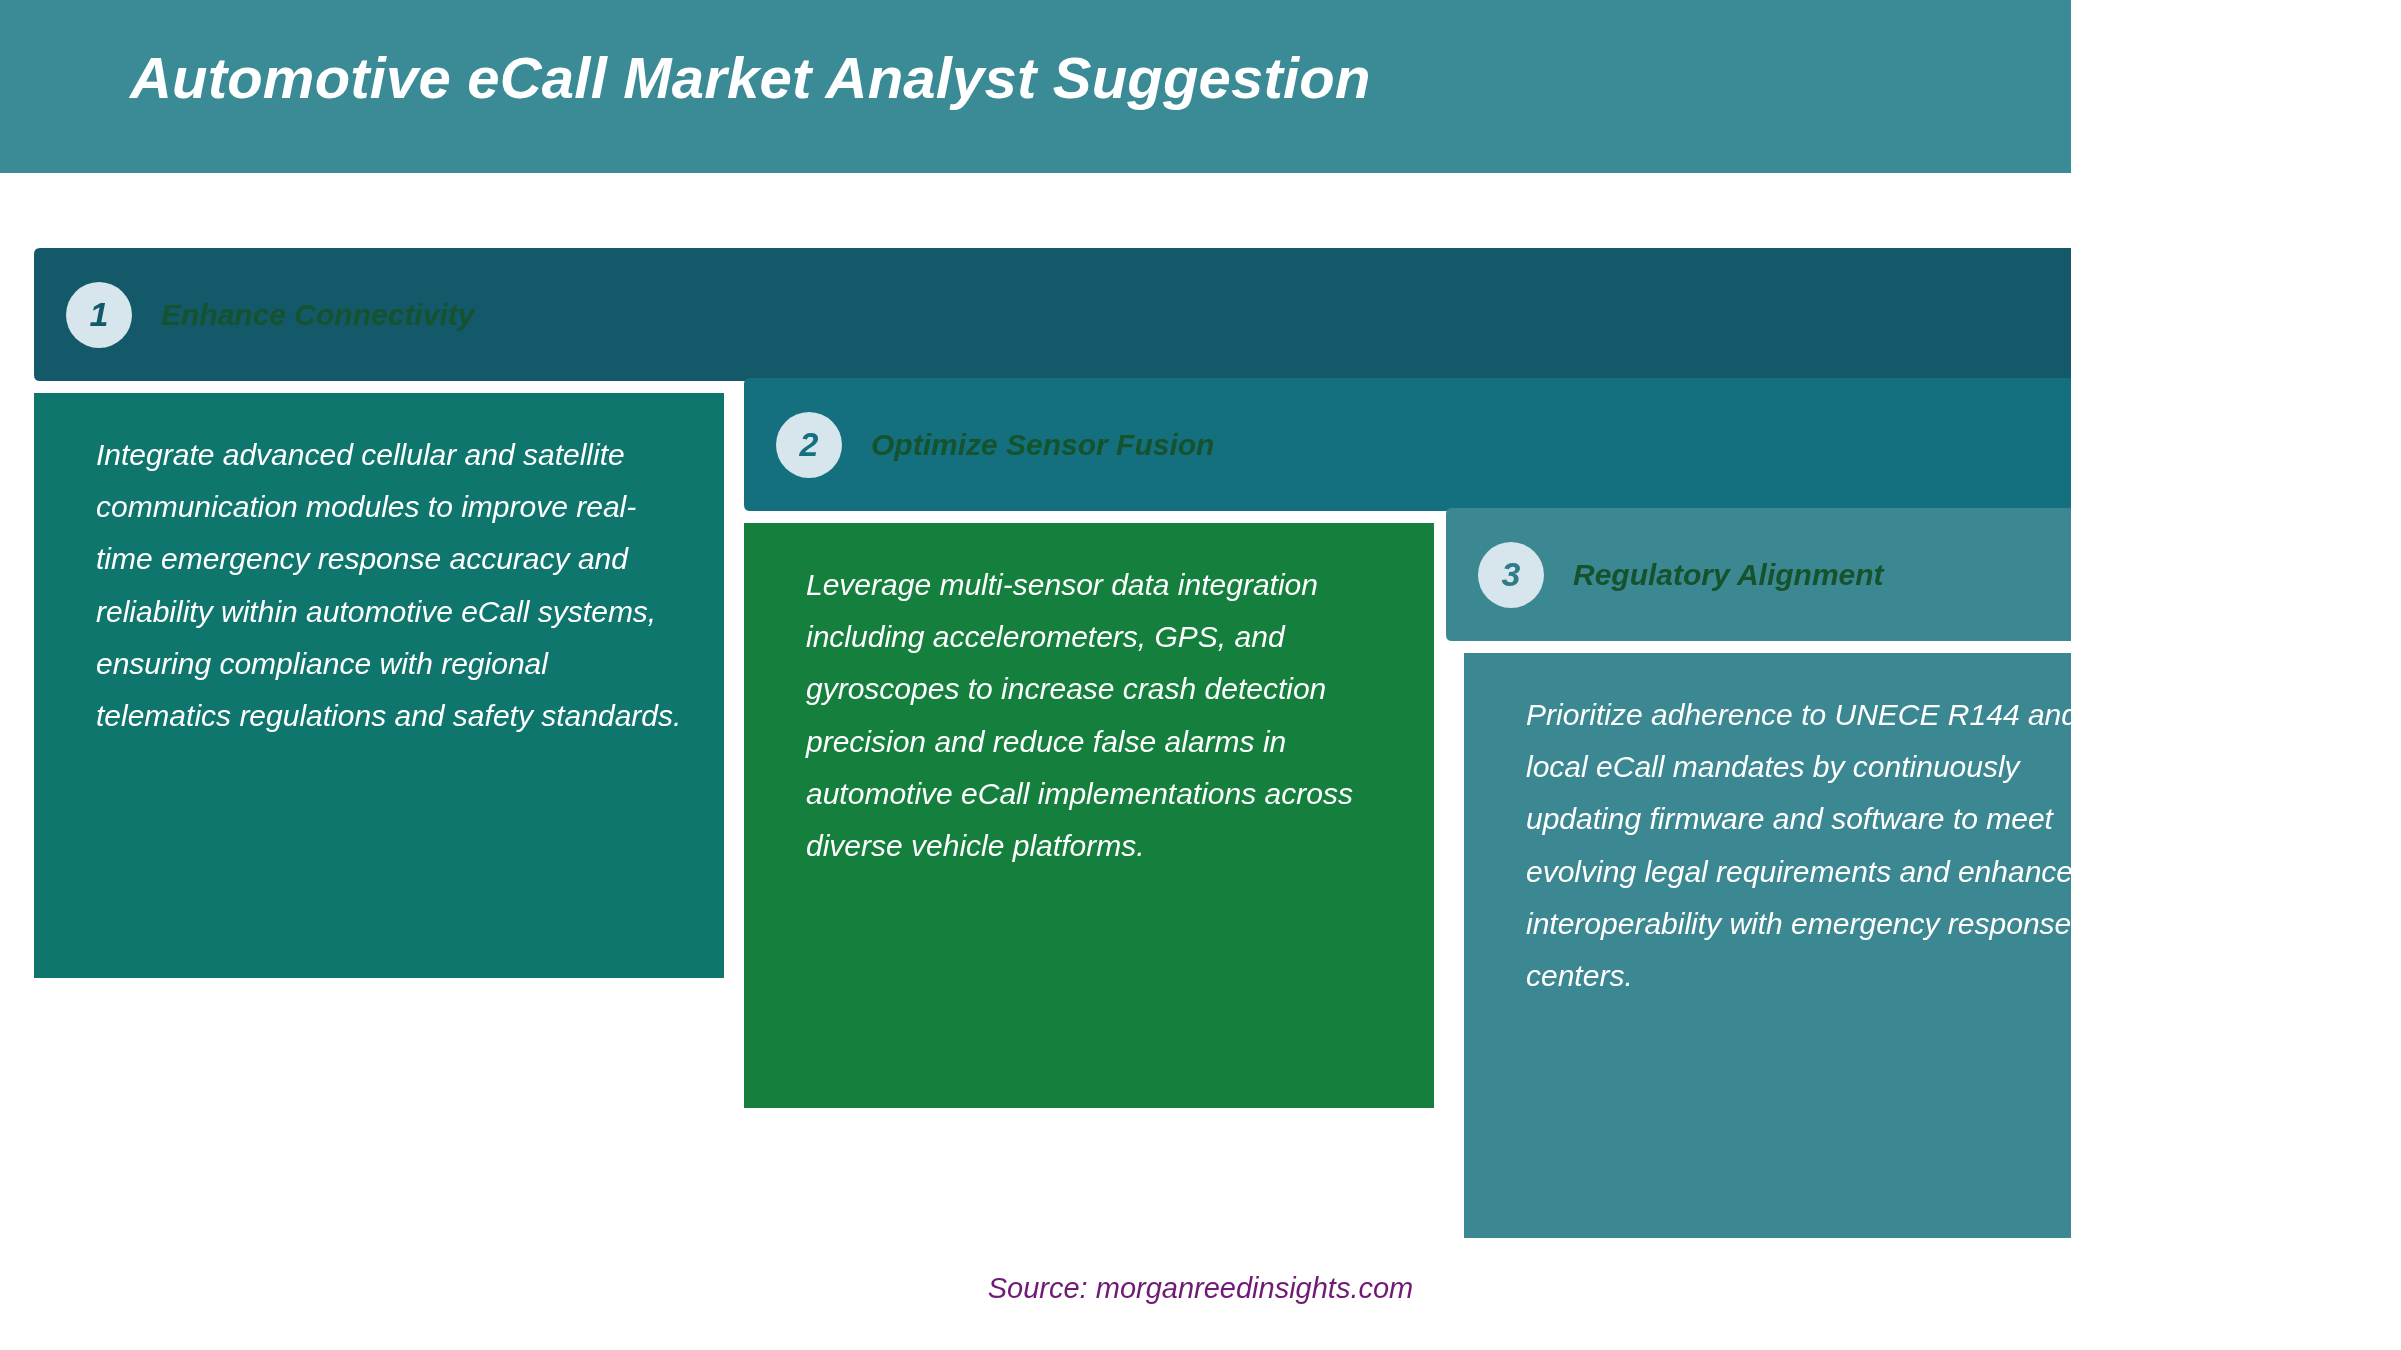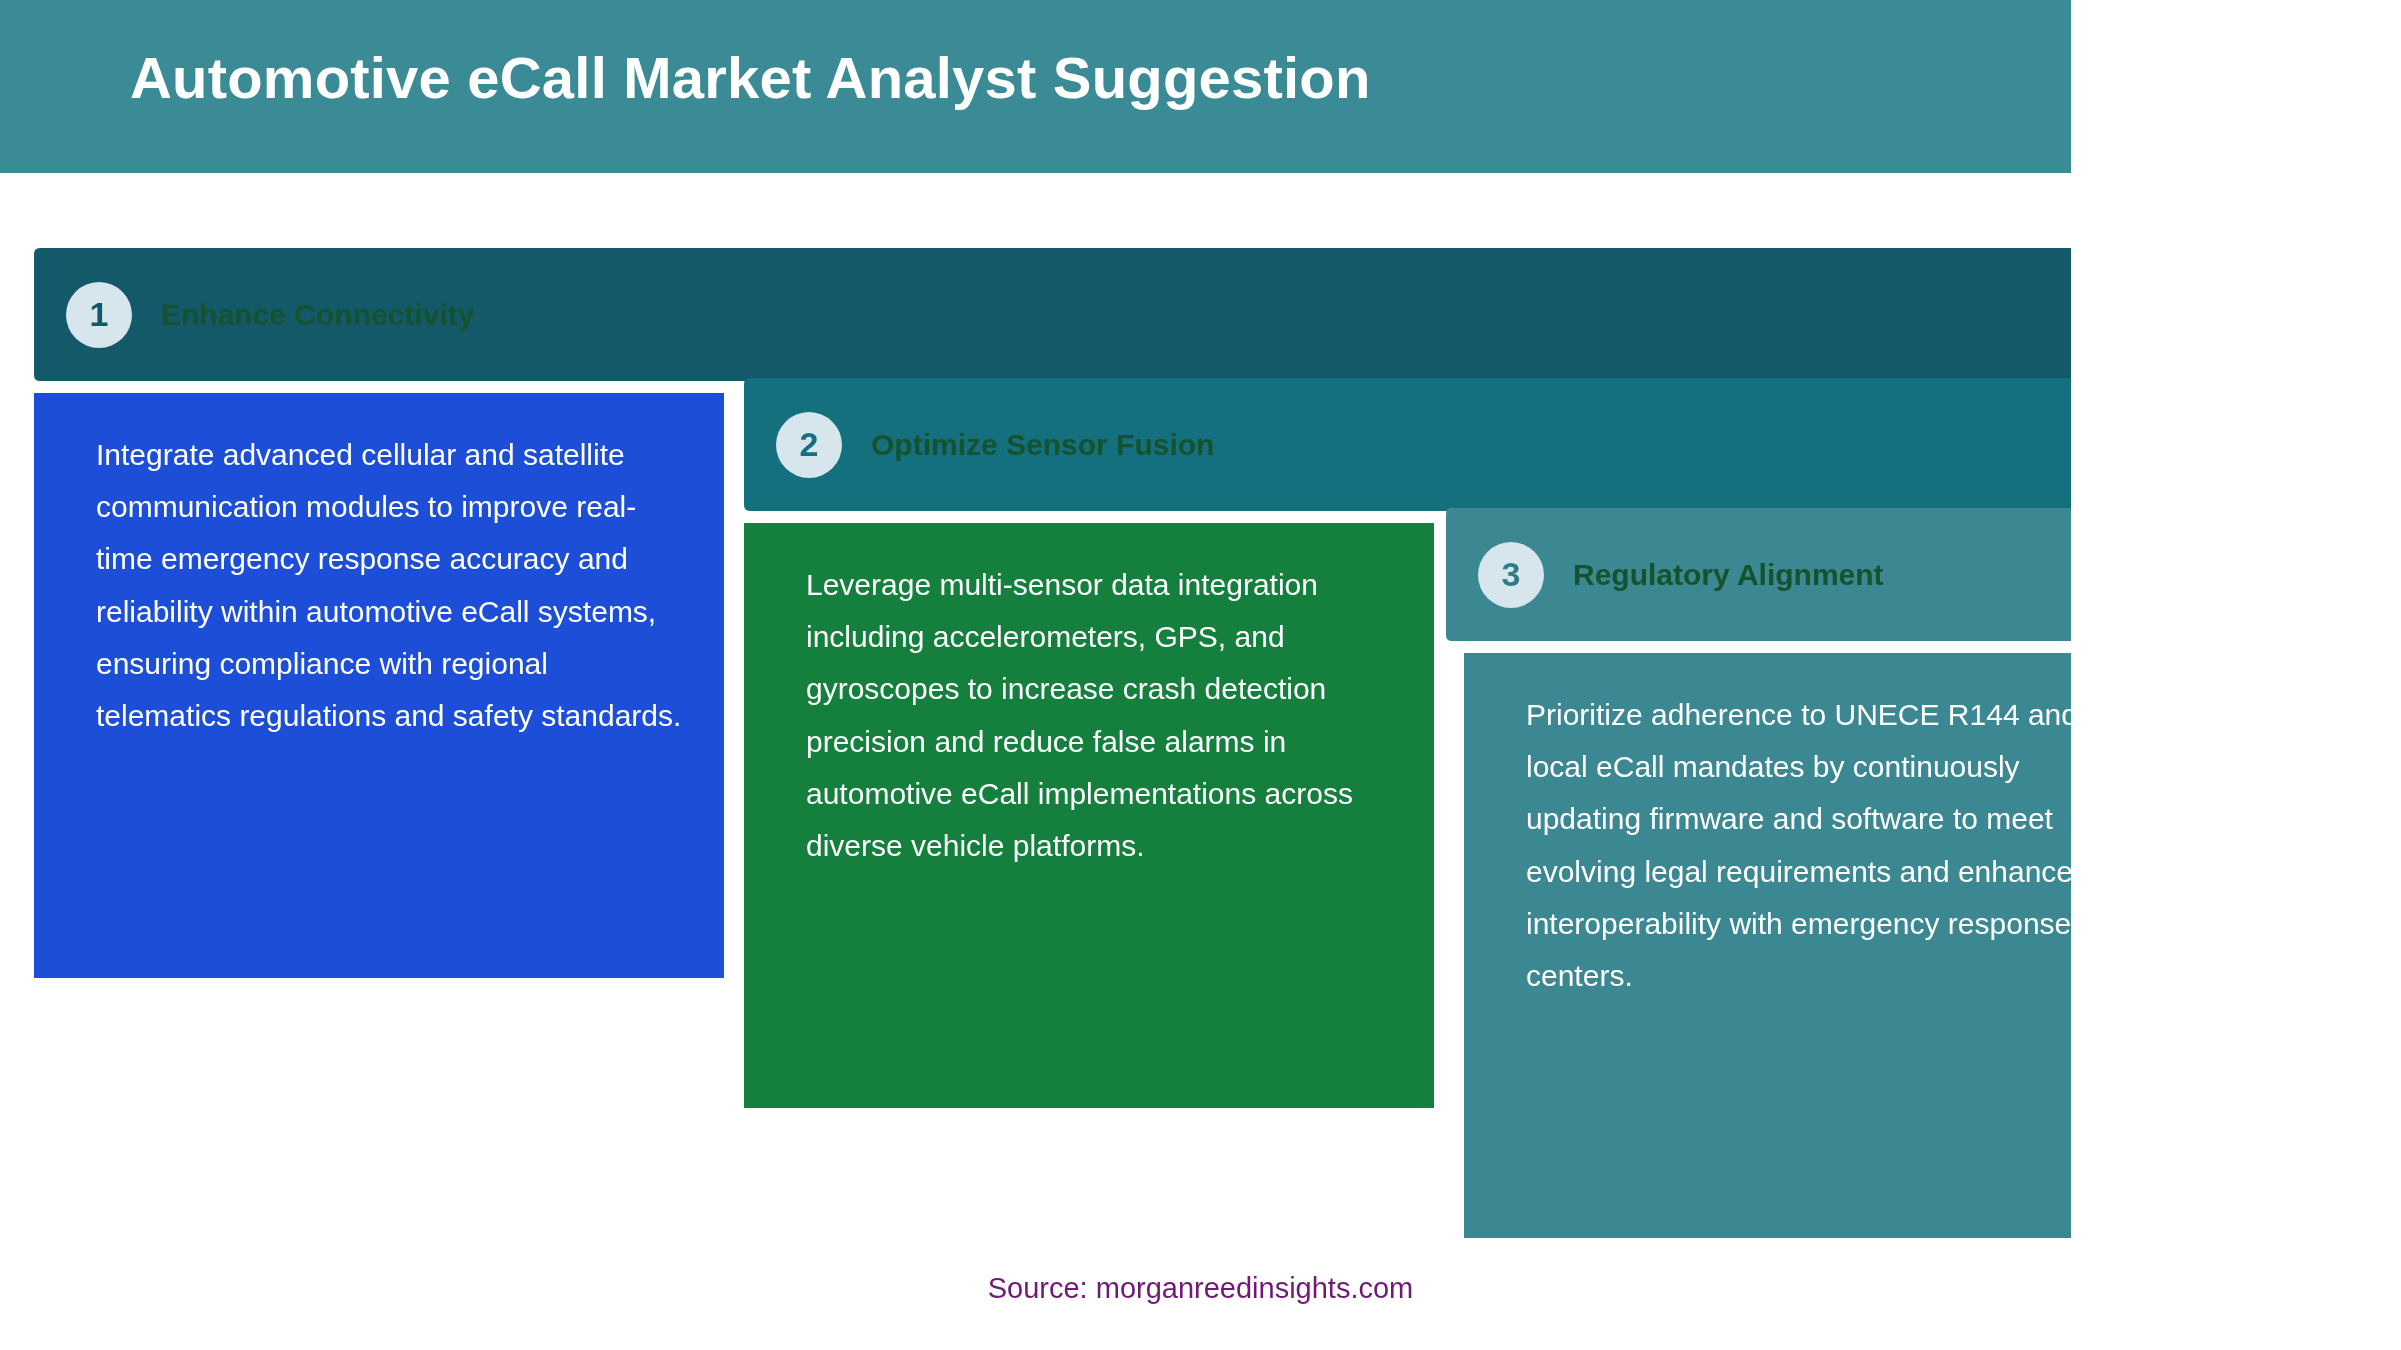--- a/index.html
+++ b/index.html
@@ -9,20 +9,21 @@
   }
   body {
     font-family: "Liberation Sans", sans-serif;
   }
   .page {
     position: relative;
     width: 2071px;
     height: 1350px;
     background: #ffffff;
     overflow: hidden;
+    font-style: italic;
   }
 
   
   .header {
     position: absolute;
     left: 0;
     top: 0;
     width: 2401px;
     height: 173px;
     background: #3a8b95;
@@ -147,21 +148,21 @@
 
   <div class="arrow-band" style="left:34px; top:248px; width:2335px;">
     <svg class="arrow-svg" viewBox="0 0 2335 133" preserveAspectRatio="none">
       <path d="M0 6 Q0 0 6 0 L2185 0 L2335 66.5 L2185 133 L6 133 Q0 133 0 127 Z" fill="#14596a"></path>
     </svg>
     <div class="band-label-row">
       <div class="badge badge-1">1</div>
       <div class="band-title">Enhance Connectivity</div>
     </div>
   </div>
-  <div class="body-box" style="left:34px; top:393px; width:690px; height:585px; background:#1d4ed8;">
+  <div class="body-box" style="left:34px; top:393px; width:690px; height:585px; background:#0f766e;">
     <div class="body-text">Integrate advanced cellular and satellite communication modules to improve real-time emergency response accuracy and reliability within automotive eCall systems, ensuring compliance with regional telematics regulations and safety standards.</div>
   </div>
 
   <div class="arrow-band" style="left:744px; top:378px; width:1625px;">
     <svg class="arrow-svg" viewBox="0 0 1625 133" preserveAspectRatio="none">
       <path d="M0 6 Q0 0 6 0 L1475 0 L1625 66.5 L1475 133 L6 133 Q0 133 0 127 Z" fill="#14707f"></path>
     </svg>
     <div class="band-label-row">
       <div class="badge badge-2">2</div>
       <div class="band-title">Optimize Sensor Fusion</div>

